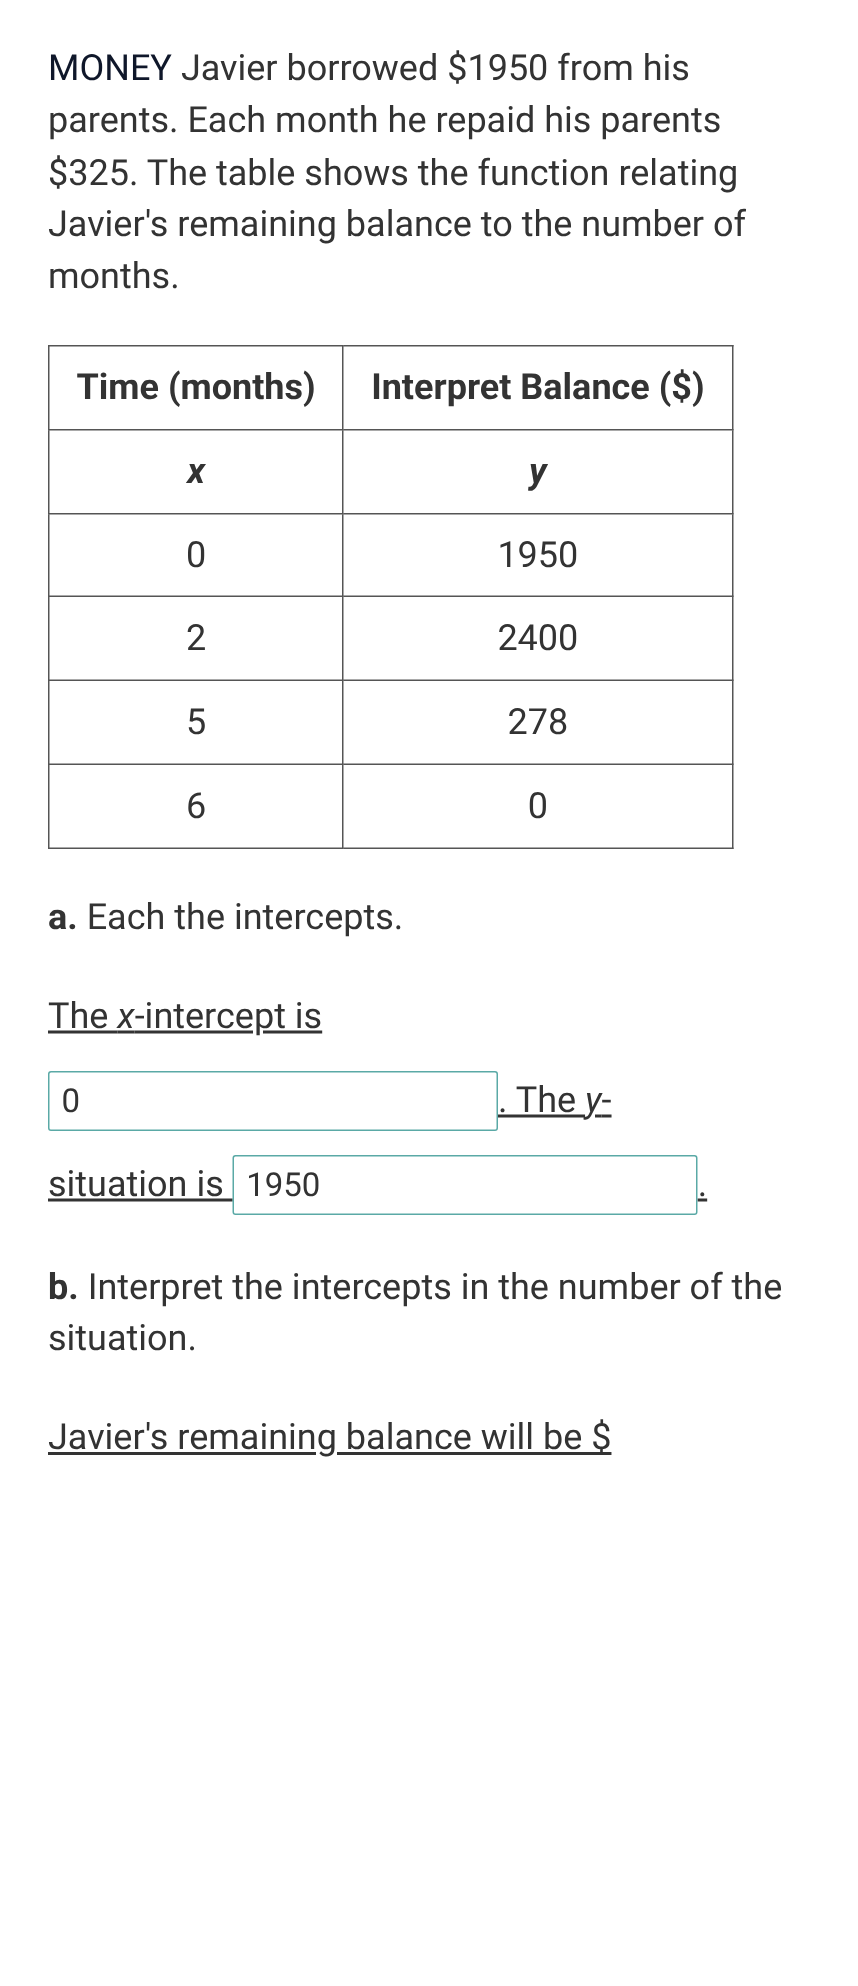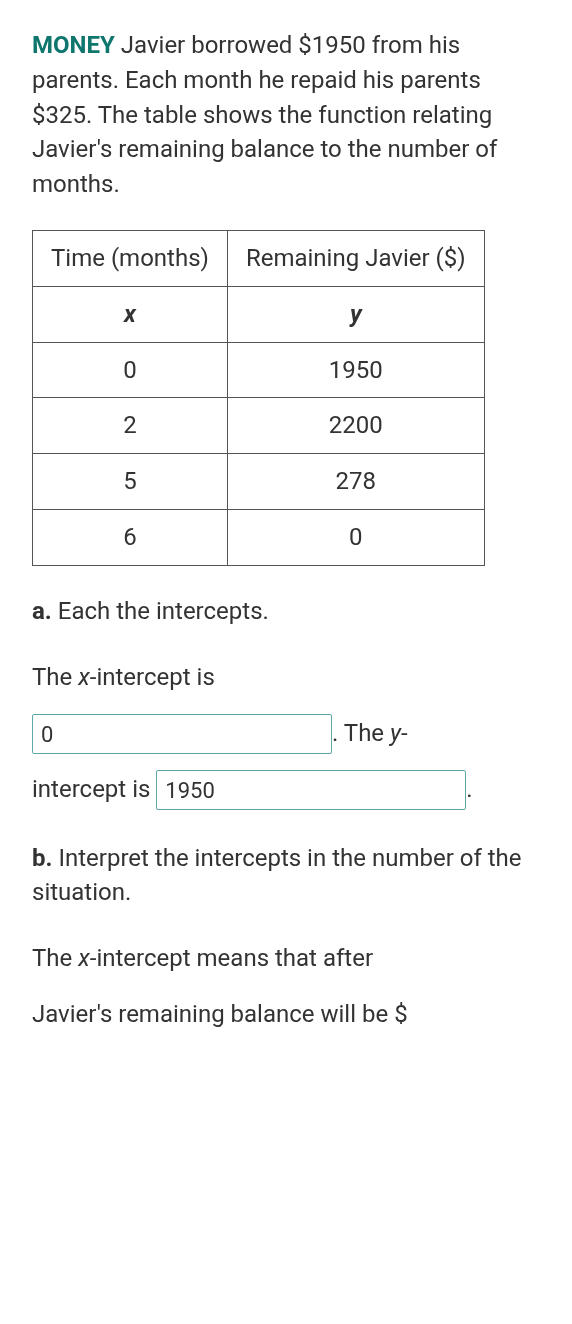--- a/index.html
+++ b/index.html
@@ -7,38 +7,38 @@
     margin: 0;
     padding: 28px 32px;
     font-family: -apple-system, BlinkMacSystemFont, "Segoe UI", Roboto, Arial, sans-serif;
     font-size: 24px;
     line-height: 1.45;
     color: #333;
     width: 572px;
     background: #fff;
   }
   .problem-text { margin-bottom: 28px; }
-  .bold-label { font-weight: 700; color: #0f766e; }
+  .bold-label { font-weight: 400; color: #0f172a; }
   table.data-table {
     border-collapse: collapse;
     margin-bottom: 28px;
   }
   table.data-table th,
   table.data-table td {
     border: 1px solid #555;
     padding: 10px 18px;
     text-align: center;
     font-size: 24px;
     color: #333;
   }
-  table.data-table th { font-weight: 400; }
+  table.data-table th { font-weight: 700; }
   .var-row td { font-style: italic; font-weight: 700; }
   .part { margin-bottom: 24px; }
   .part-label { font-weight: 700; }
-  .flow { line-height: 2.0; }
+  .flow { line-height: 2.0; text-decoration: underline; }
   .ital { font-style: italic; }
   input.ans {
     border: 1px solid #5aa9a6;
     border-radius: 2px;
     font-size: 22px;
     padding: 4px 8px;
     height: 40px;
     color: #333;
     font-family: inherit;
     vertical-align: middle;
@@ -51,33 +51,33 @@
 
 <div class="problem-text">
   <span class="bold-label">MONEY</span>
   <span>Javier borrowed $1950 from his parents. Each month he repaid his parents $325. The table shows the function relating Javier's remaining balance to the number of months.</span>
 </div>
 
 <table class="data-table">
   <tbody>
       <tr>
     <th>Time (months)</th>
-    <th>Remaining Javier ($)</th>
+    <th>Interpret Balance ($)</th>
   </tr>
   <tr class="var-row">
     <td>x</td>
     <td>y</td>
   </tr>
   <tr>
     <td>0</td>
     <td>1950</td>
   </tr>
   <tr>
     <td>2</td>
-    <td>2200</td>
+    <td>2400</td>
   </tr>
   <tr>
     <td>5</td>
     <td>278</td>
   </tr>
   <tr>
     <td>6</td>
     <td>0</td>
   </tr>
 </tbody>
@@ -89,31 +89,28 @@
 </div>
 
 <div class="flow">
   <div style="margin-bottom:8px;">
     <span>The </span><span class="ital">x</span><span>-intercept is</span>
   </div>
   <div style="margin-bottom:8px;">
     <input class="ans w-med" value="0" style=""><span>. The </span><span class="ital">y</span><span>-</span>
   </div>
   <div>
-    <span>intercept is </span><input class="ans w-wide" value="1950" style=""><span>.</span>
+    <span>situation is </span><input class="ans w-wide" value="1950" style=""><span>.</span>
   </div>
 </div>
 
 <div style="height:28px;"></div>
 
 <div class="part">
   <span class="part-label">b.</span>
   <span>Interpret the intercepts in the number of the situation.</span>
 </div>
 
 <div class="flow">
-  <div style="margin-bottom:8px;">
-    <span>The </span><span class="ital">x</span><span>-intercept means that after</span>
-  </div>
   <div>
     <span>Javier's remaining balance will be $</span>
   </div>
 </div>
 
 </body></html>

